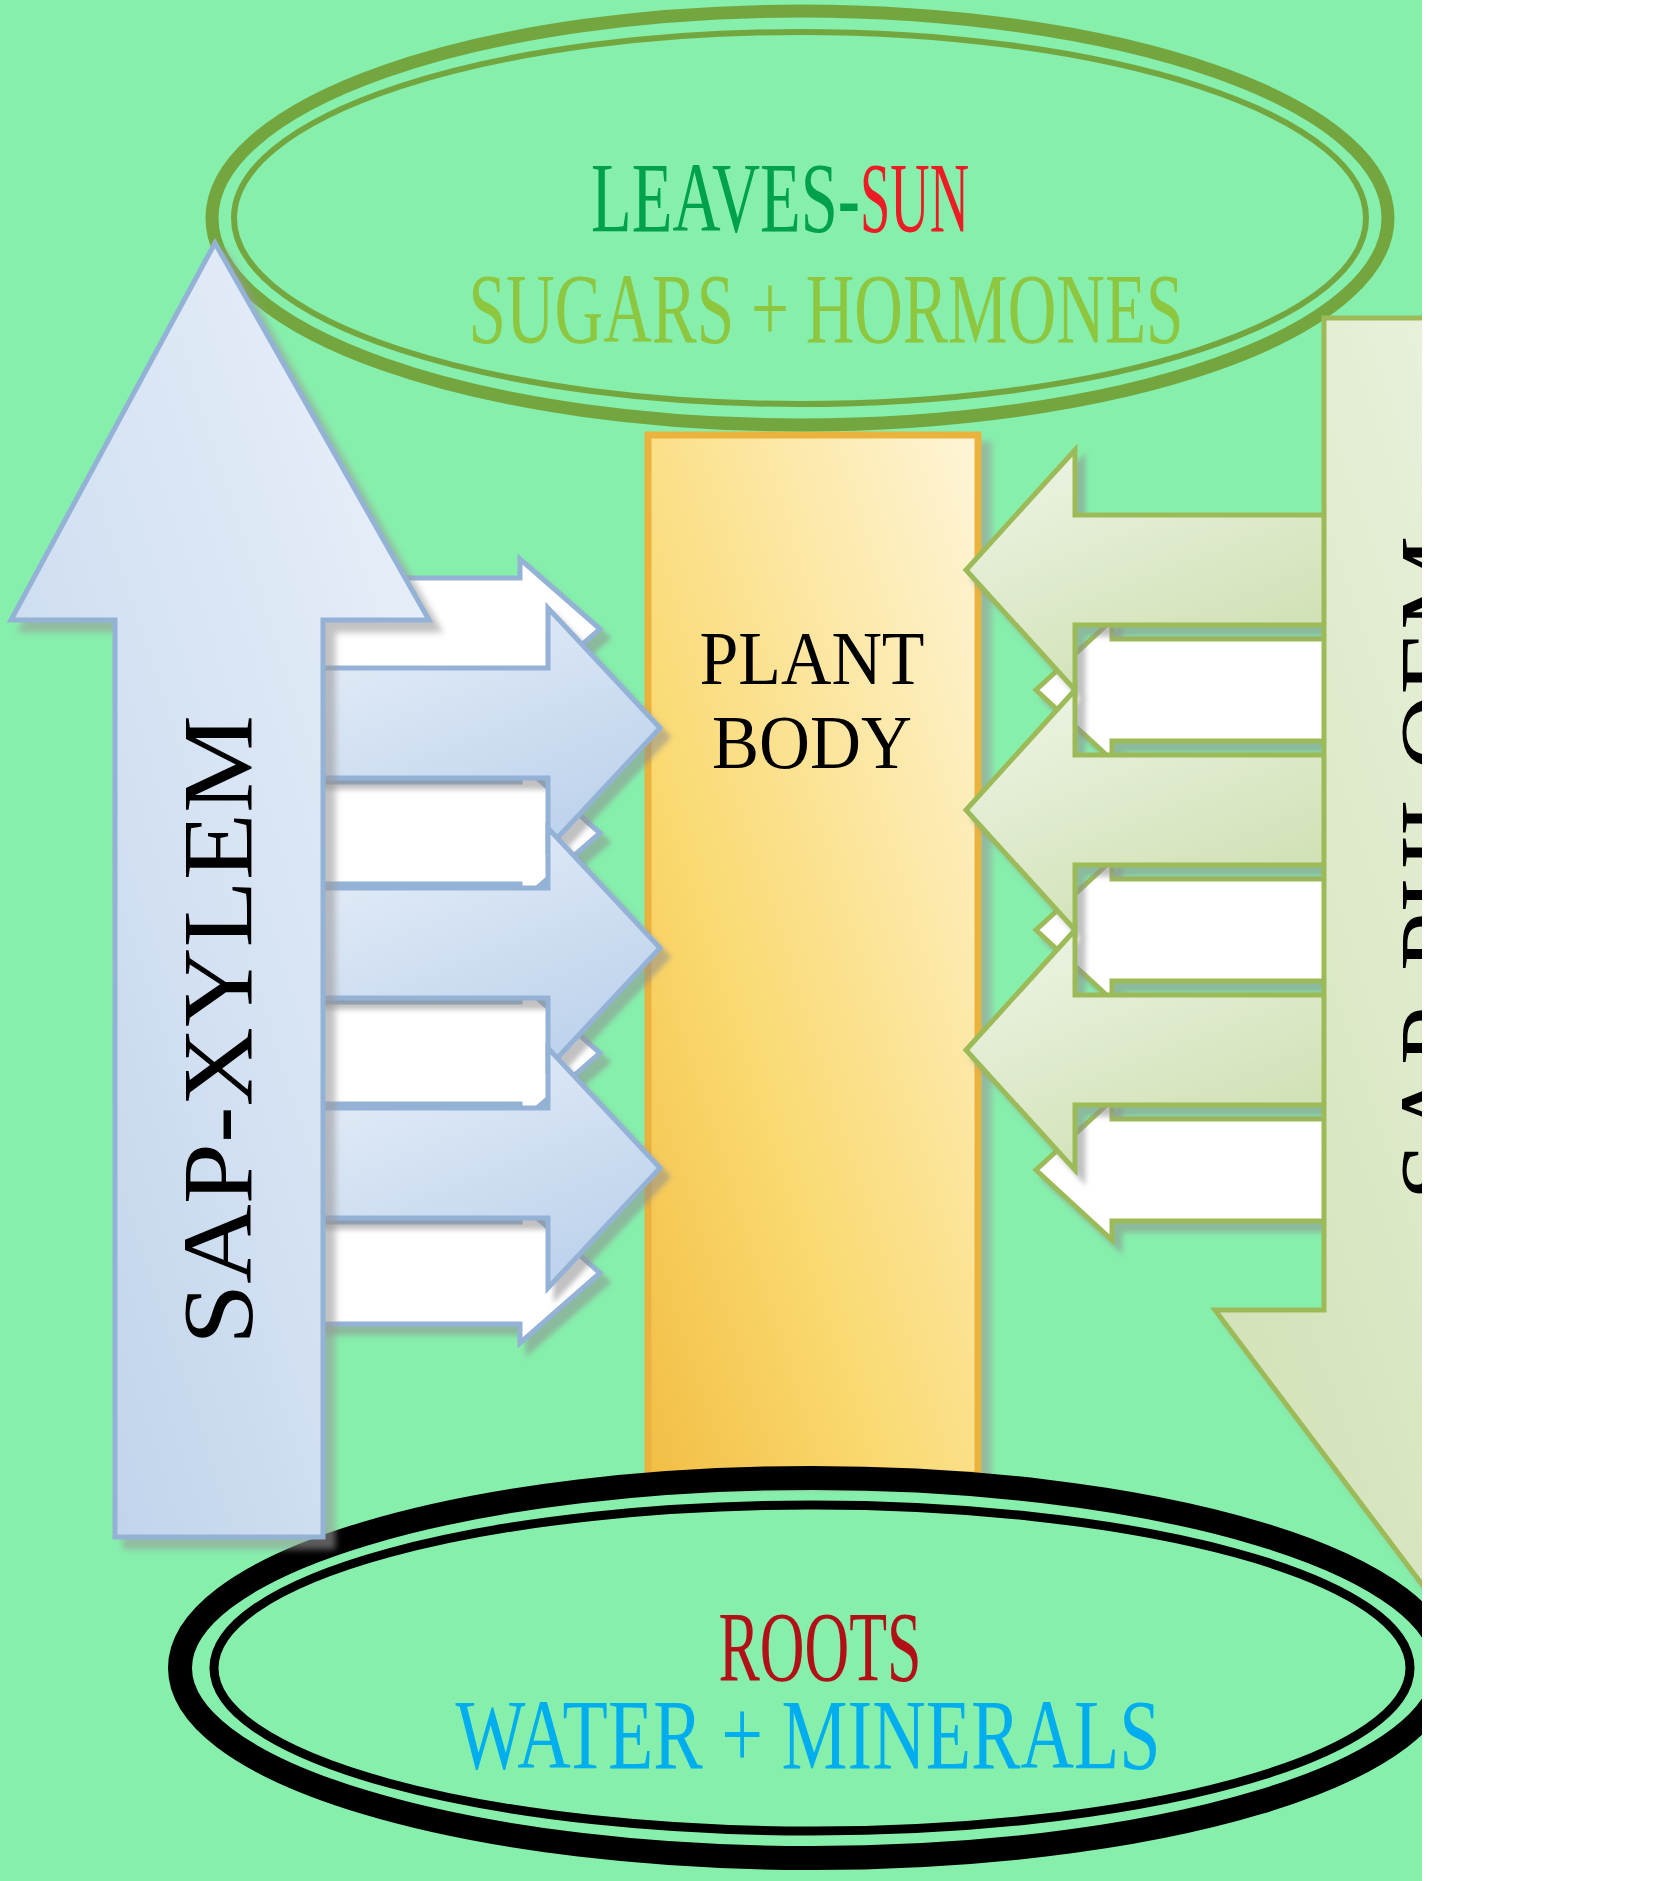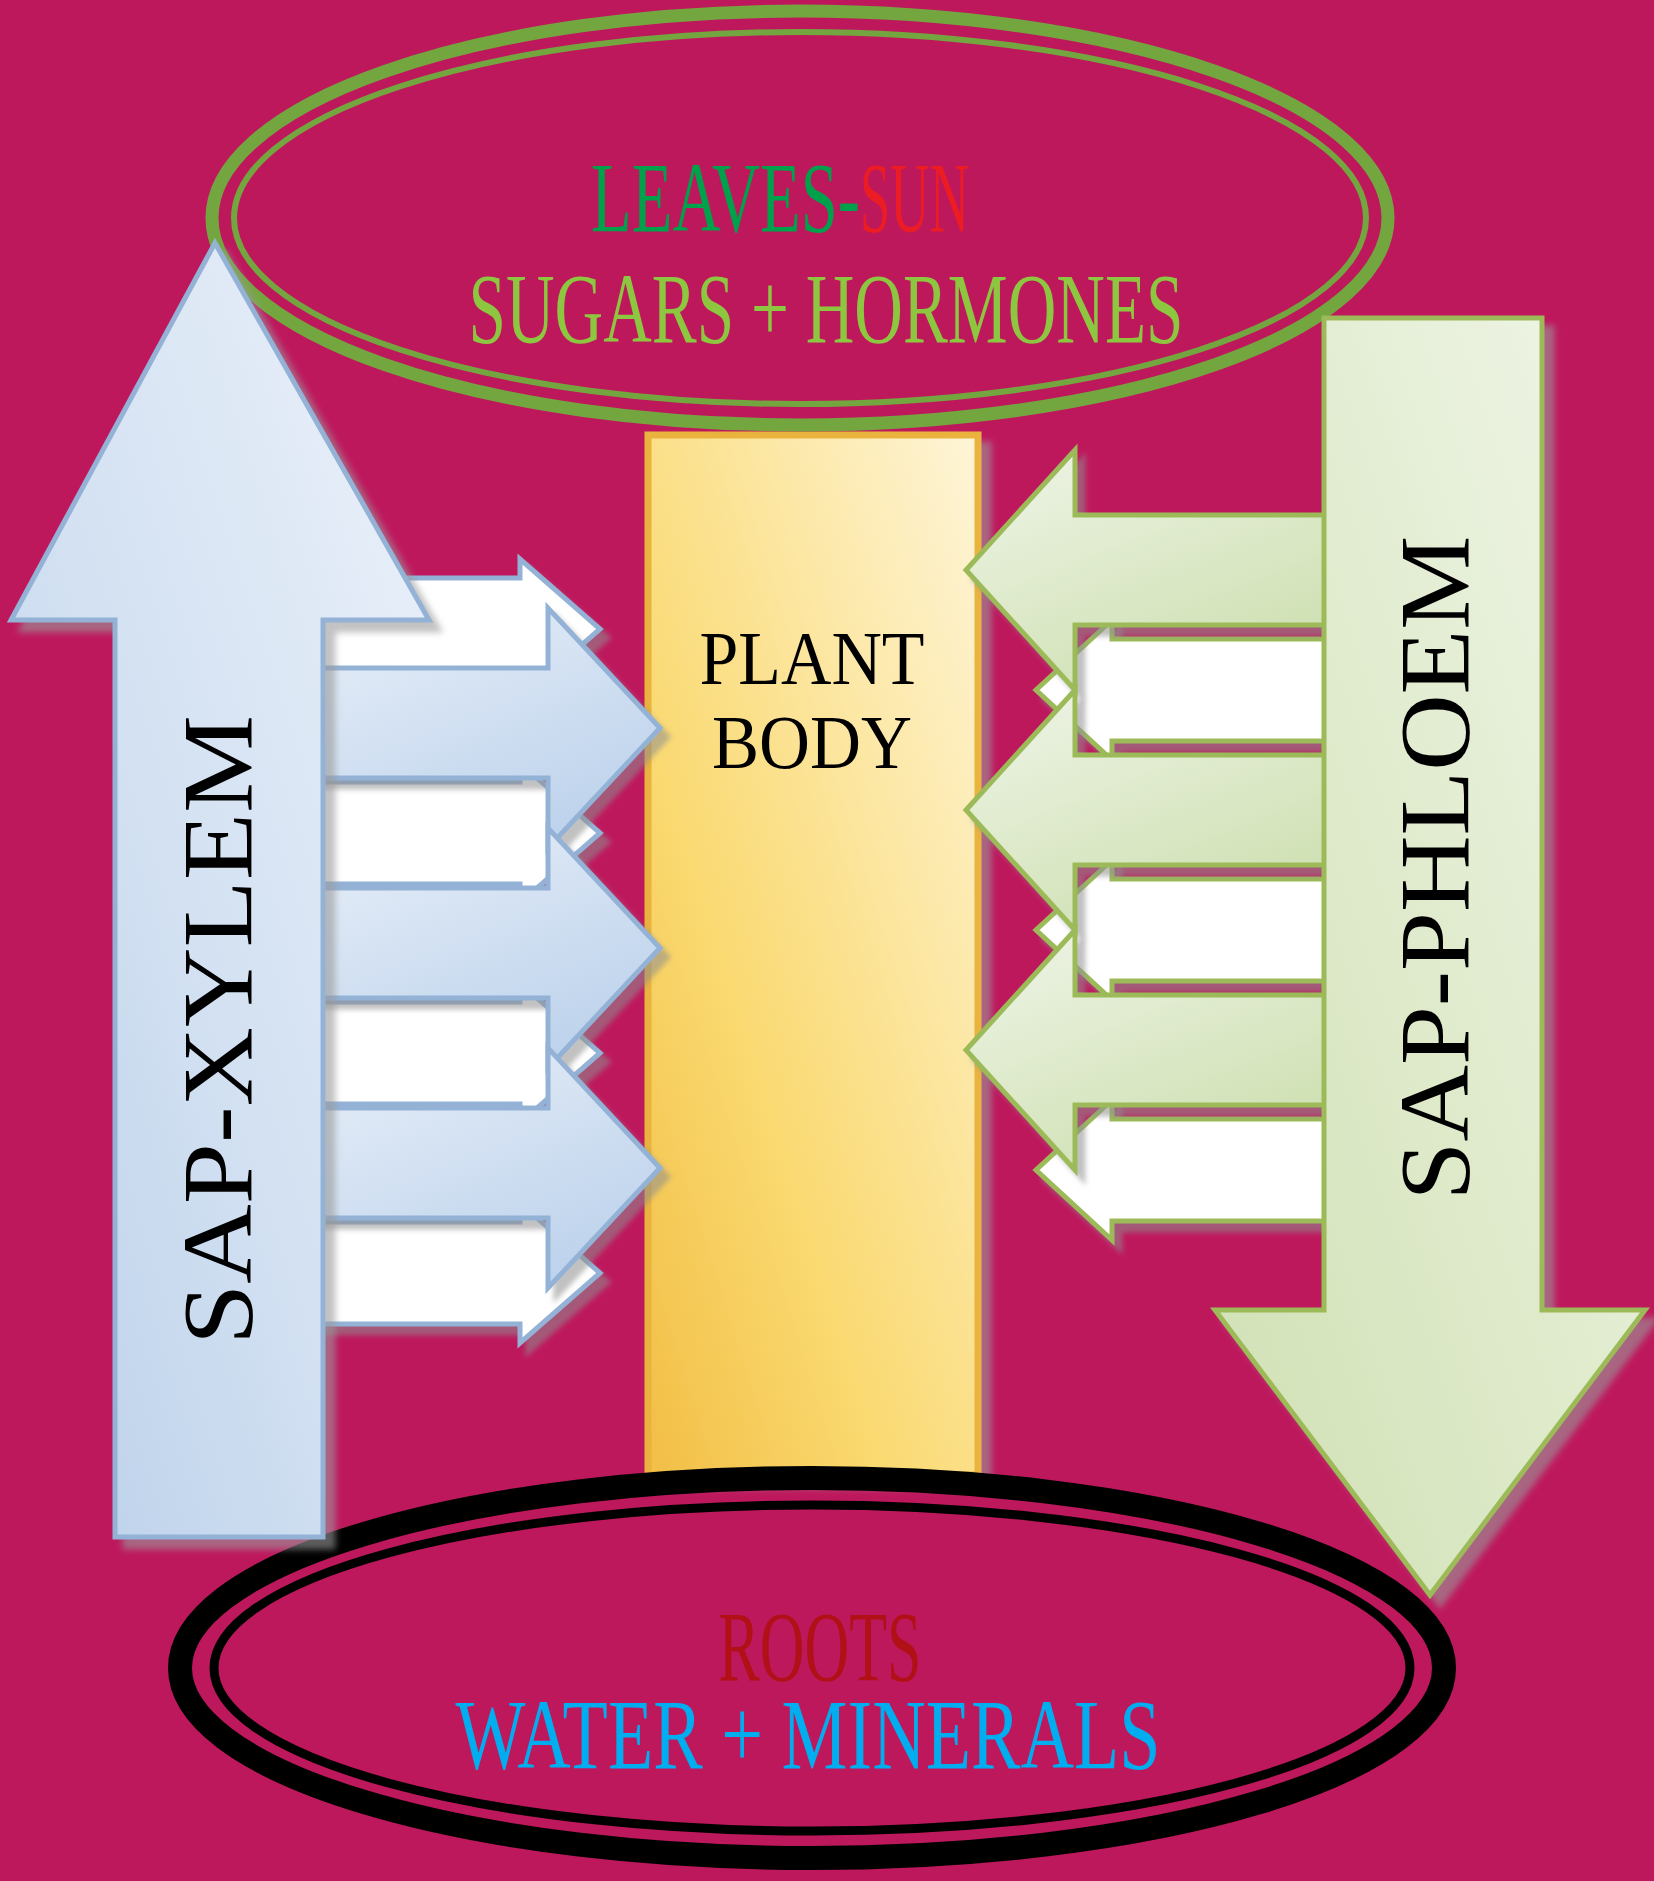--- a/index.html
+++ b/index.html
@@ -2,23 +2,23 @@
 <html><head>
 <meta charset="utf-8">
 <style>
   html, body {
     margin: 0;
     padding: 0;
     background: #ffffff;
   }
   #canvas {
     position: relative;
-    width: 1654px;
+    width: 1422px;
     height: 1881px;
-    background: #be185d;
+    background: #86efac;
     overflow: hidden;
     text-align: center;
   }
   svg { display: block; }
   text, tspan {
     font-family: "Liberation Serif", serif;
   }
 </style>
 </head>
 <body>

